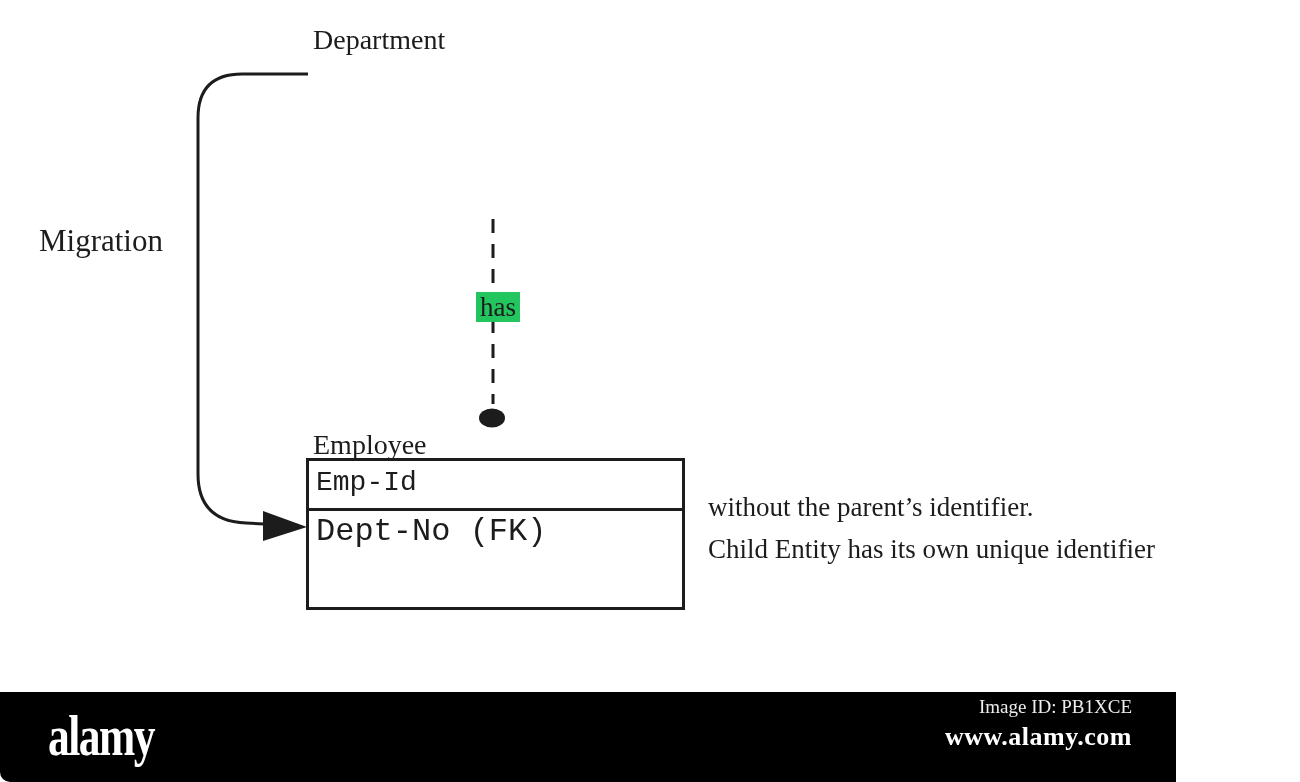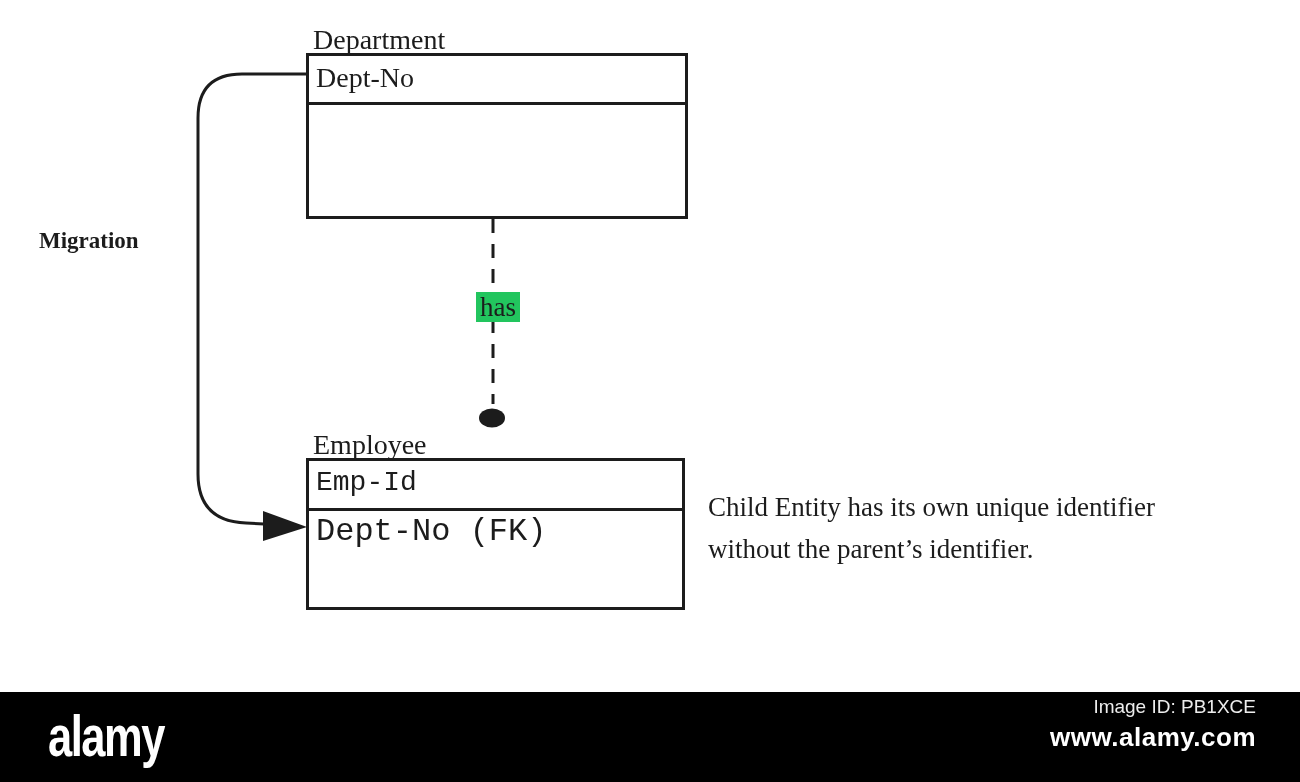--- a/index.html
+++ b/index.html
@@ -4,20 +4,21 @@
 <style>
   html, body { margin: 0; padding: 0; background: #ffffff; }
   .canvas {
     position: relative;
     width: 1300px;
     height: 782px;
     background: #ffffff;
     overflow: hidden;
     font-family: "Liberation Serif", "DejaVu Serif", serif;
     color: #1c1c1c;
+    border-radius: 10px;
   }
   .lines-layer {
     position: absolute;
     left: 0; top: 0;
     width: 1300px; height: 782px;
     z-index: 1;
   }
   .entity {
     position: absolute;
     border: 3px solid #1c1c1c;
@@ -54,24 +55,23 @@
   .rel-label {
     position: absolute;
     font-size: 27px;
     line-height: 28px;
     background: #22c55e;
     padding: 1px 4px;
     z-index: 3;
   }
   .mig-label {
     position: absolute;
-    font-size: 23px;
+    font-size: 31px;
     line-height: 30px;
     z-index: 3;
-    font-weight: bold;
   }
   .watermark-bar {
     position: absolute;
     left: 0;
     top: 692px;
     width: 1300px;
     height: 90px;
     z-index: 5;
     font-family: "Liberation Sans", sans-serif;
   }
@@ -113,42 +113,38 @@
 
     <path d="M 308 74 L 242 74 Q 198 74 198 118 L 198 474 Q 198 521 246 523 L 284 525" fill="none" stroke="#1c1c1c" stroke-width="3"></path>
     <polygon points="307,527 263,511 263,541" fill="#1c1c1c"></polygon>
 
     <line x1="493" y1="219" x2="493" y2="404" stroke="#1c1c1c" stroke-width="3" stroke-dasharray="14 11"></line>
 
     <ellipse cx="492" cy="418" rx="13" ry="9.5" fill="#1c1c1c"></ellipse>
   </svg>
 
   <div class="entity-title" style="left:313px; top:25px;">Department</div>
-  <div class="entity" style="left:306px; top:53px; width:382px; height:166px;">
-    <div class="compartment-key" style="height:49px;">Dept-No</div>
-    <div class="compartment-attrs"></div>
-  </div>
 
   <div class="entity-title" style="left:313px; top:430px;">Employee</div>
   <div class="entity" style="left:306px; top:458px; width:379px; height:152px;font-family:Liberation Mono, monospace;">
     <div class="compartment-key" style="height:50px;">Emp-Id</div>
     <div class="compartment-attrs">Dept-No (FK)</div>
   </div>
 
   <div class="mig-label" style="left:39px; top:226px;">Migration</div>
 
   <div class="rel-label" style="left:476px; top:292px;">has</div>
 
 
   <div class="note" style="left:708px; top:486px;">
+    <div>without the parent’s identifier.</div>
     <div>Child Entity has its own unique identifier</div>
-    <div>without the parent’s identifier.</div>
   </div>
 
-  <div class="watermark-bar" style="background:#000000;position:absolute;left:0;top:692px;width:1300px;height:90px;z-index:5;font-family:Liberation Sans, sans-serif;">
+  <div class="watermark-bar" style="background:#000000;position:absolute;left:0;top:692px;width:1176px;height:90px;z-index:5;font-family:Liberation Serif, serif;">
     <div class="alamy-logo">alamy</div>
     <div class="bar-right">
       <div class="image-id">Image ID: PB1XCE</div>
       <div class="site-url">www.alamy.com</div>
     </div>
   </div>
 
 </div>
 
 </body></html>

